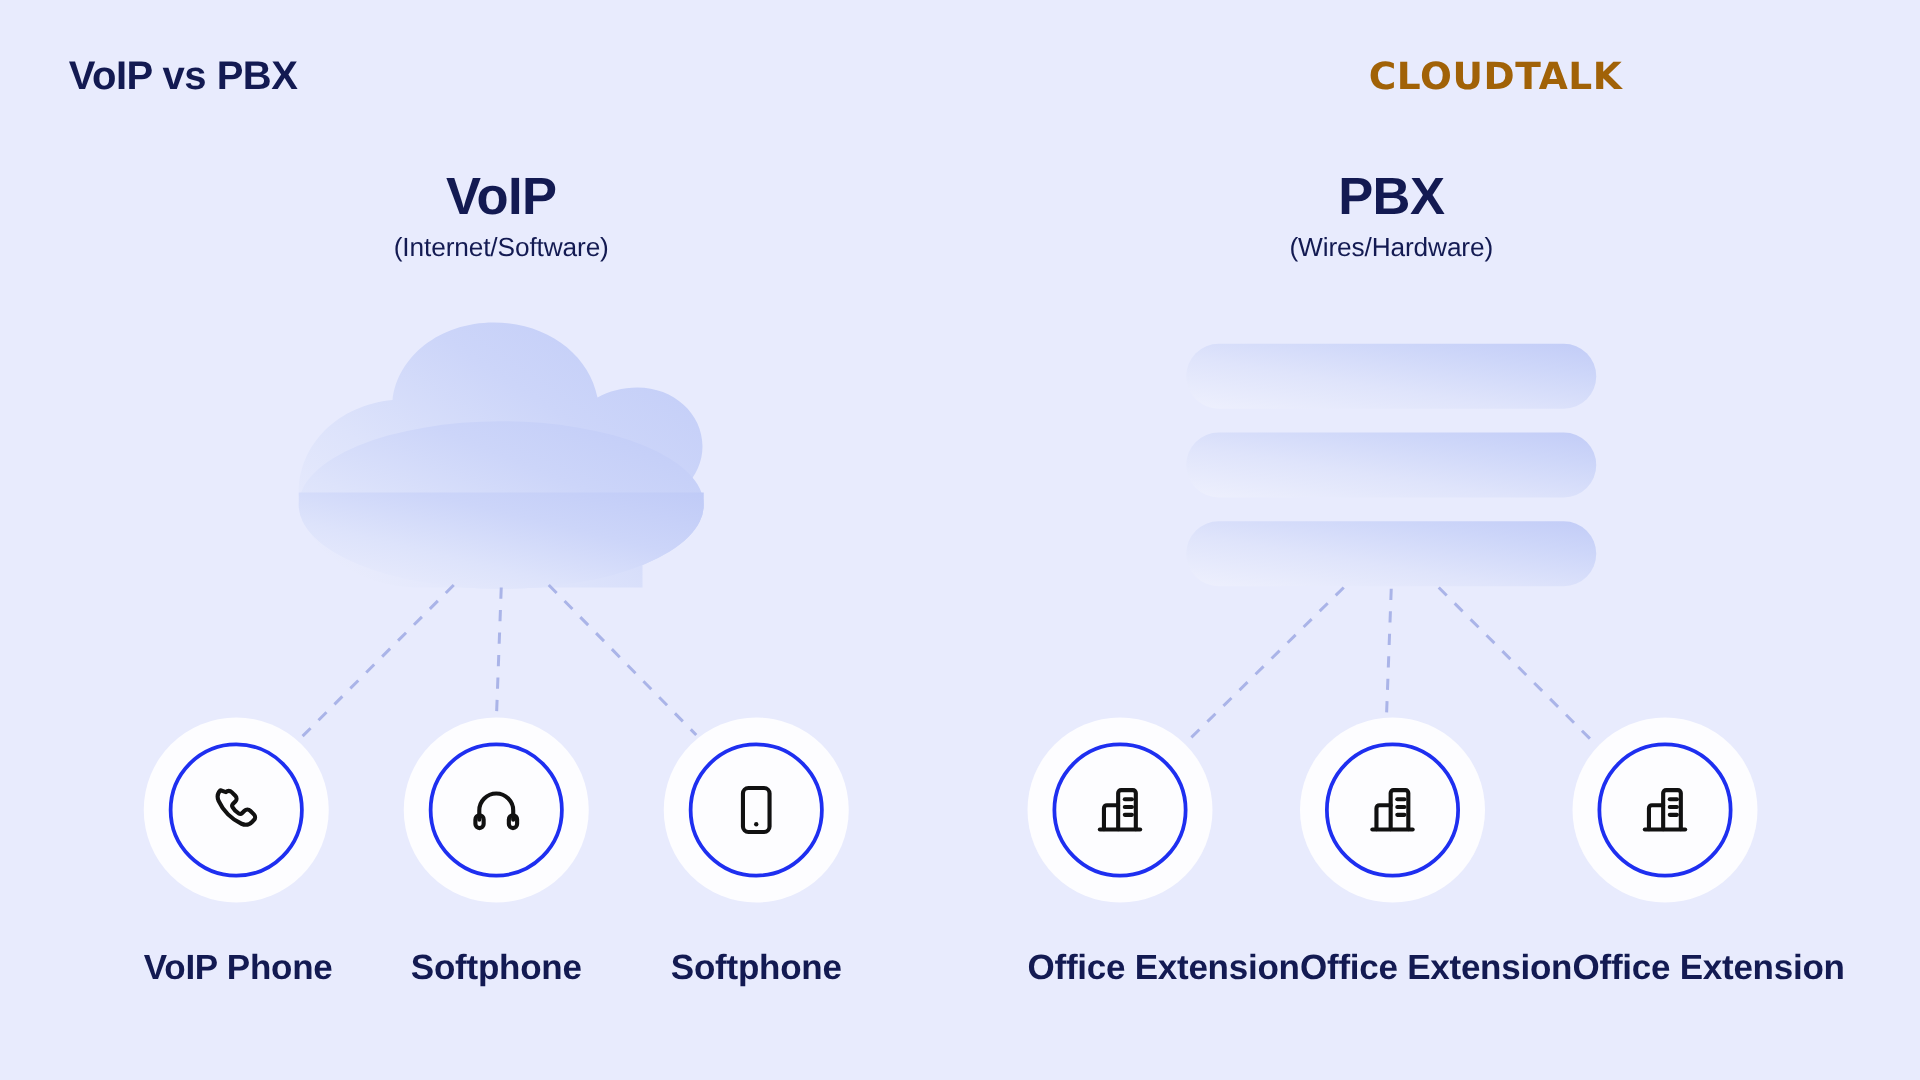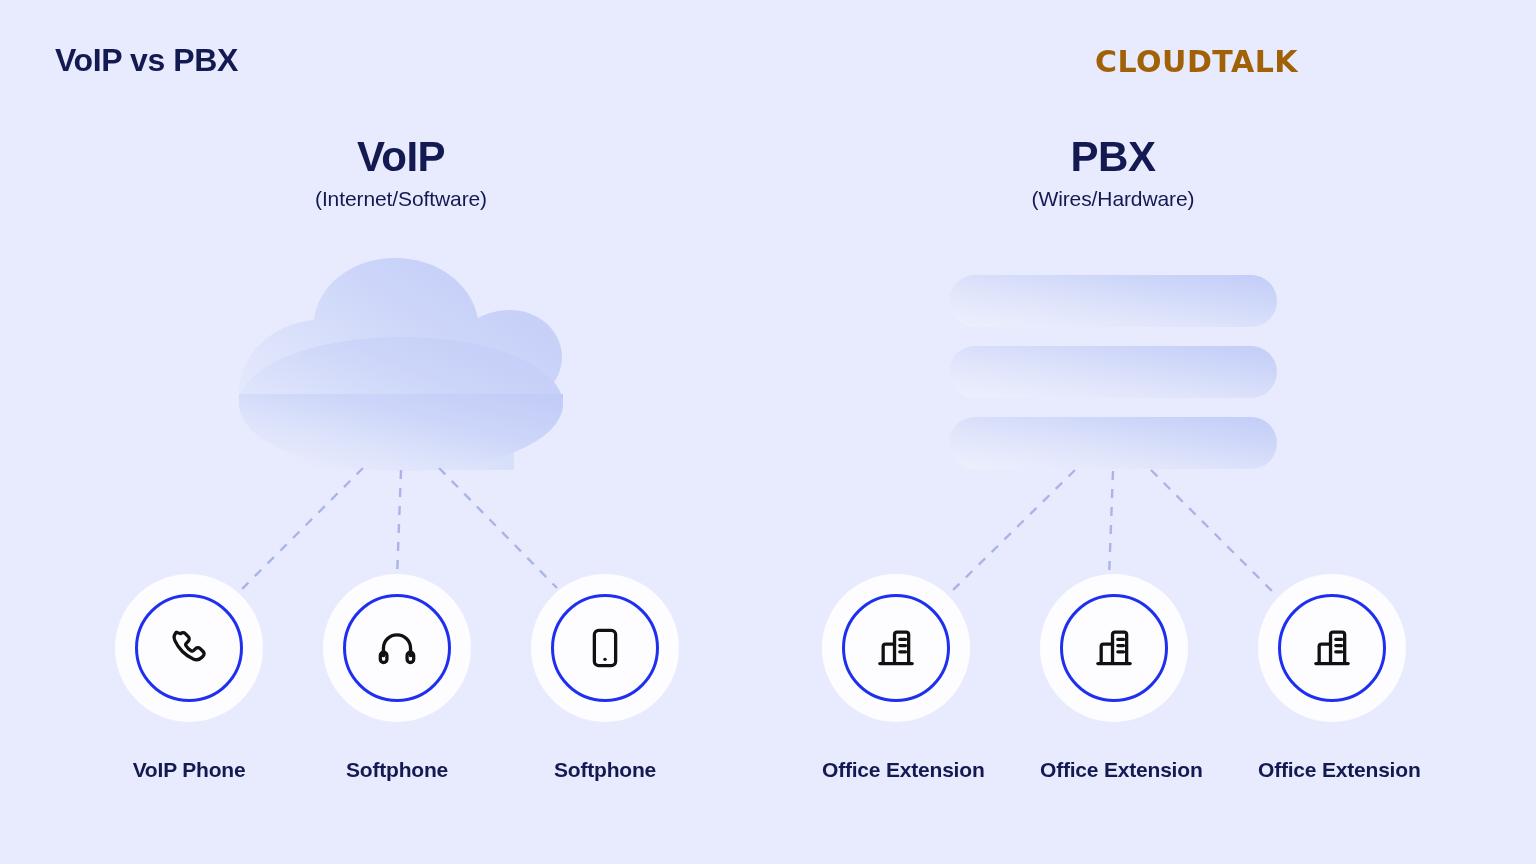--- a/index.html
+++ b/index.html
@@ -105,21 +105,21 @@
     justify-content: center;
     box-sizing: border-box;
   }
   .node-icon {
     width: 44px;
     height: 44px;
     display: block;
   }
   .node-label {
     margin-top: 36px;
-    font-size: 21px;
+    font-size: 28px;
     font-weight: bold;
     color: #131a52;
     white-space: nowrap;
     letter-spacing: -0.2px;
   }
 </style>
 </head>
 <body>
 
 <div id="stage">

